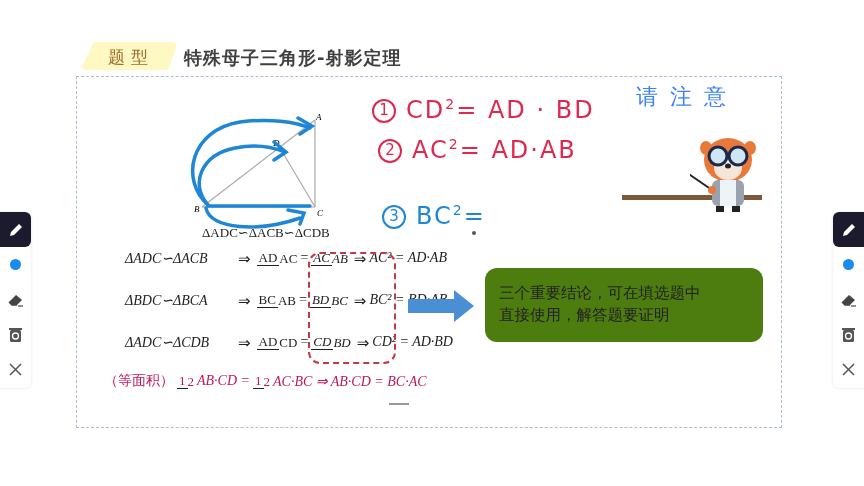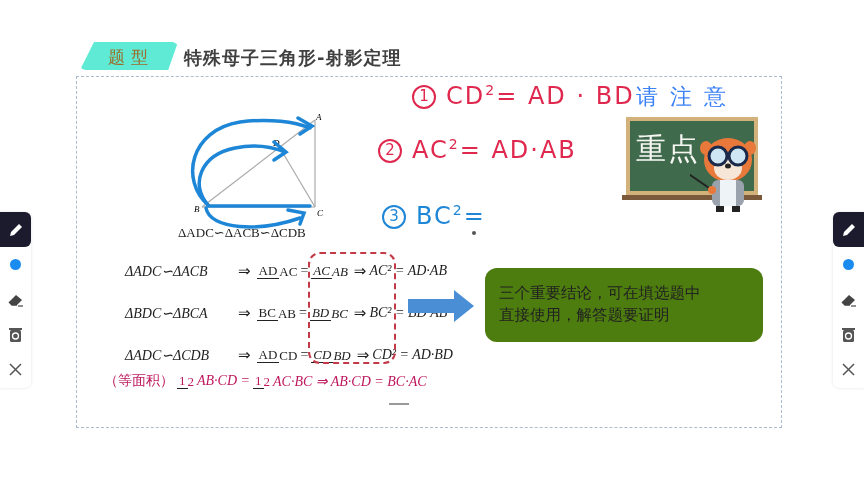--- a/index.html
+++ b/index.html
@@ -1,47 +1,47 @@
 <!DOCTYPE html>
 <html><head>
 <meta charset="utf-8">
 <style>
   * { box-sizing: border-box; margin: 0; padding: 0; }
   html, body { width: 864px; height: 486px; overflow: hidden; background: #ffffff; font-family: "DejaVu Sans", sans-serif; }
   .stage { position: relative; width: 864px; height: 486px; background: #fff; }
 
   
-  .tag { position: absolute; left: 80px; top: 42px; width: 98px; height: 28px; background: #5eead4;
+  .tag { position: absolute; left: 80px; top: 42px; width: 98px; height: 28px; background: #fef9c3;
          clip-path: polygon(14px 0, 100% 0, 90% 100%, 0 100%); border-radius: 6px; }
   .tag span { position: absolute; left: 28px; top: 4px; font-size: 17px; color: #9c6d2b; letter-spacing: 6px; font-family: "DejaVu Sans", sans-serif; }
   .title { position: absolute; left: 184px; top: 46px; font-size: 18px; color: #404040; font-weight: bold; letter-spacing: 1px; }
 
   .frame { position: absolute; left: 76px; top: 76px; width: 706px; height: 352px; border: 1.5px dashed #a9bcd0; }
 
   
   .diagram { position: absolute; left: 180px; top: 100px; width: 170px; height: 145px; }
-  .sim-caption { position: absolute; left: 178px; top: 225px; font-family: "Liberation Serif", serif; font-size: 13px; color: #222; }
+  .sim-caption { position: absolute; left: 202px; top: 225px; font-family: "Liberation Serif", serif; font-size: 13px; color: #222; }
 
   
   .hw { position: absolute; font-family: "DejaVu Sans", sans-serif; font-size: 24px; letter-spacing: 2px; }
   .hw.red { color: #e0284f; }
   .hw.blue { color: #1e86d6; }
   .circ { display: inline-block; width: 24px; height: 24px; border: 2.5px solid currentColor; border-radius: 50%; font-size: 15px; text-align: center; line-height: 19px; margin-right: 10px; vertical-align: 3px; letter-spacing: 0; }
   .hw sup { font-size: 14px; }
 
   
   .notice-title { position: absolute; left: 636px; top: 82px; font-size: 22px; color: #3b82f6; letter-spacing: 12px; }
   .board { position: absolute; left: 626px; top: 117px; width: 132px; height: 78px; background: #3f6b4c; border: 4px solid #d2b17a; }
   .board-text { position: absolute; left: 6px; top: 8px; font-size: 30px; color: #f6f6f2; letter-spacing: 2px; }
   .board-ledge { position: absolute; left: 622px; top: 195px; width: 140px; height: 5px; background: #7a5a3a; }
   .mascot { position: absolute; left: 690px; top: 128px; width: 70px; height: 86px; }
 
   
   .formulas { position: absolute; left: 125px; top: 250px; font-family: "Liberation Serif", serif; font-size: 14px; color: #222; }
-  .f-row { display: flex; align-items: center; height: 42px; }
+  .f-row { display: flex; align-items: flex-start; height: 42px; }
   .f-lhs { width: 110px; }
   .frac { display: inline-flex; flex-direction: row; align-items: center; margin: 0 3px; font-size: 13px; line-height: 15px; }
   .frac .num { border-bottom: 1px solid #222; padding: 0 2px; }
   .it { font-style: italic; }
   .arrow-dbl { margin: 0 3px; font-size: 15px; }
   .result { width: 82px; font-style: italic; }
   .dash-box { position: absolute; left: 308px; top: 252px; width: 88px; height: 112px; border: 2px dashed #c23a48; border-radius: 12px; }
 
   .area-line { position: absolute; left: 104px; top: 372px; font-family: "Liberation Serif", serif; font-size: 14px; color: #be185d; display: flex; align-items: center; }
 
@@ -82,35 +82,32 @@
     <text x="14" y="112" font-size="9" font-style="italic" font-family="Liberation Serif, serif">B</text>
     <text x="137" y="116" font-size="9" font-style="italic" font-family="Liberation Serif, serif">C</text>
 
     <path d="M 28 105 C 0 80, 10 30, 60 22 C 90 18, 115 22, 130 28 M 118 18 L 132 26 L 120 34" fill="none" stroke="#1e86d6" stroke-width="3.5" stroke-linecap="round"></path>
     <path d="M 28 105 C 10 85, 20 55, 55 48 C 75 44, 90 46, 105 52 M 94 42 L 106 52 L 94 60" fill="none" stroke="#1e86d6" stroke-width="3.5" stroke-linecap="round"></path>
     <path d="M 28 106 L 130 106" fill="none" stroke="#1e86d6" stroke-width="3.5" stroke-linecap="round"></path>
     <path d="M 26 108 C 30 130, 80 132, 120 118 M 108 110 L 124 113 L 120 124" fill="none" stroke="#1e86d6" stroke-width="3.5" stroke-linecap="round"></path>
   </svg>
   <div class="sim-caption">ΔADC∽ΔACB∽ΔCDB</div>
 
-  <div class="hw red" style="left:372px; top:82px;margin-left:40px;">
+  <div class="hw red" style="left:372px; top:96px;">
     <span class="circ">1</span><span>CD</span><sup>2</sup><span>= AD · BD</span>
   </div>
   <div class="hw red" style="left:378px; top:136px;">
     <span class="circ">2</span><span>AC</span><sup>2</sup><span>= AD·AB</span>
   </div>
   <div class="hw blue" style="left:382px; top:202px;">
     <span class="circ">3</span><span>BC</span><sup>2</sup><span>=</span>
   </div>
   <div class="cursor-dot"></div>
 
   <div class="notice-title">请注意</div>
-  <div class="board">
-    <div class="board-text">重点</div>
-  </div>
   <div class="board-ledge"></div>
   <svg class="mascot" viewBox="0 0 70 86">
     <line x1="-10" y1="40" x2="22" y2="62" stroke="#222" stroke-width="2"></line>
     <ellipse cx="38" cy="32" rx="24" ry="22" fill="#e9793a"></ellipse>
     <ellipse cx="16" cy="20" rx="6" ry="7" fill="#e9793a"></ellipse>
     <ellipse cx="60" cy="20" rx="6" ry="7" fill="#e9793a"></ellipse>
     <ellipse cx="38" cy="40" rx="14" ry="12" fill="#f5e6d8"></ellipse>
     <circle cx="28" cy="28" r="9" fill="#cfe6f5" stroke="#1b2a4a" stroke-width="3"></circle>
     <circle cx="48" cy="28" r="9" fill="#cfe6f5" stroke="#1b2a4a" stroke-width="3"></circle>
     <ellipse cx="38" cy="38" rx="3" ry="2.5" fill="#222"></ellipse>

